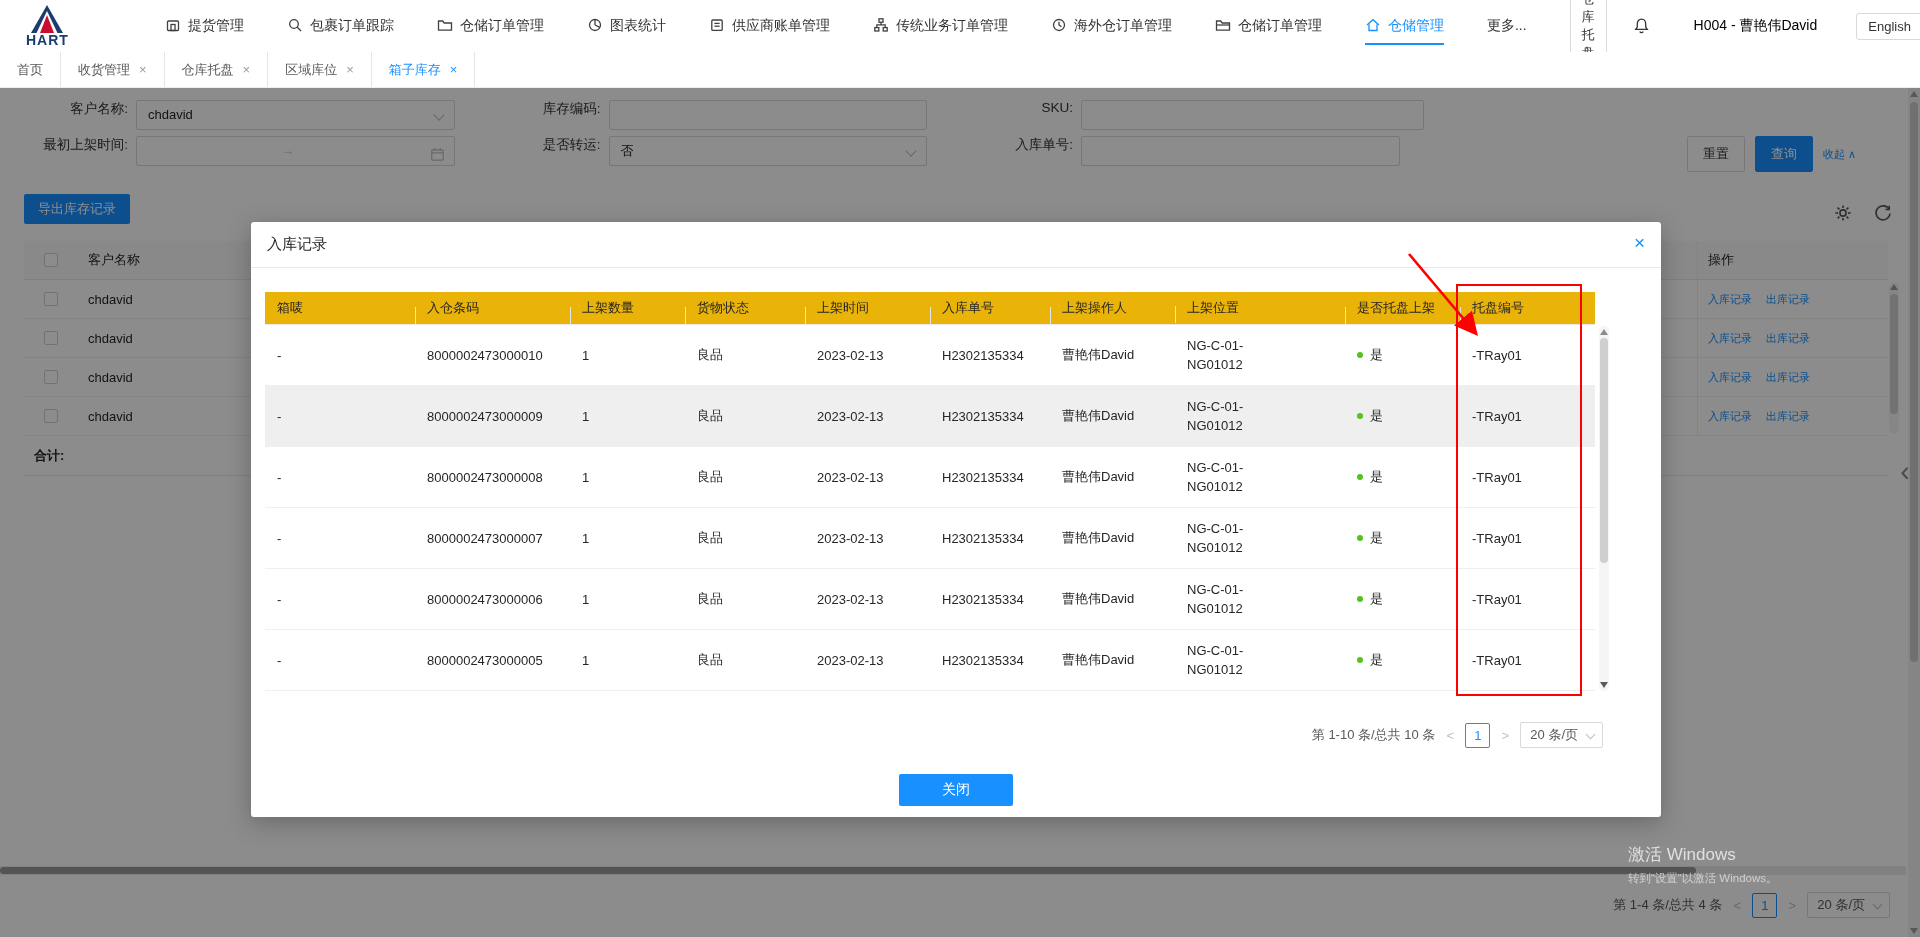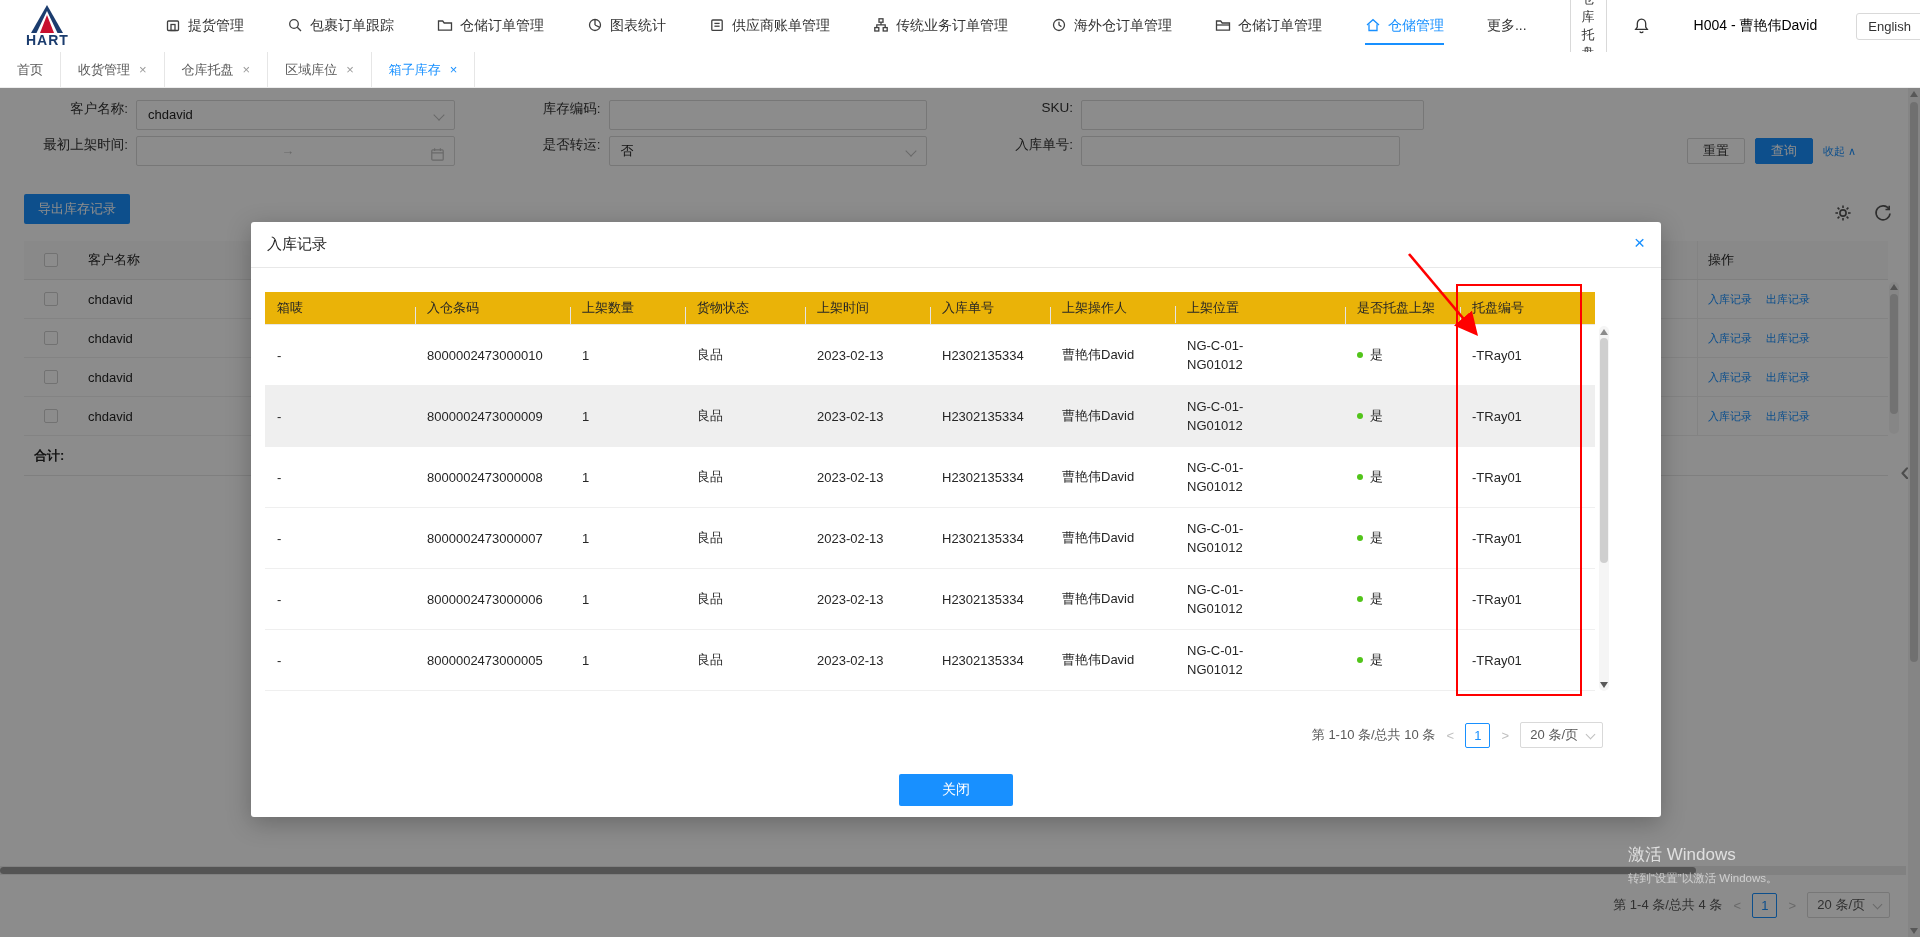--- a/index.html
+++ b/index.html
@@ -37,21 +37,21 @@
   .filter-row.r2 { top:48px; }
   .filter-item { width:25%; display:flex; align-items:flex-start; }
   .f-label { flex:0 0 110px; text-align:right; font-size:13.5px; color:#333; margin-right:8px; white-space:nowrap; }
   .ctrl { position:relative; flex:1; height:30px; border:1px solid #d9d9d9; border-radius:2px; background:#fff; font-size:13px; color:#262626; line-height:28px; padding:0 26px 0 11px; margin-right:36px; overflow:hidden; }
   .filter-item.last .ctrl { margin-right:12px; }
   .ctrl .ph { color:#bfbfbf; }
   .caret { position:absolute; right:11px; top:10px; width:8px; height:8px; border-right:1.4px solid #bfbfbf; border-bottom:1.4px solid #bfbfbf; transform:rotate(45deg); }
   .date-ctrl { display:flex; align-items:center; justify-content:center; color:#bfbfbf; }
   .cal-icon { position:absolute; right:9px; top:7px; }
   .btns { justify-content:flex-end; padding-right:52px; display:flex; align-items:center; gap:10px; }
-  .btn { height:26px; font-size:13px; border-radius:2px; cursor:pointer; font-family:inherit; padding:0 15px; }
+  .btn { height:36px; font-size:13px; border-radius:2px; cursor:pointer; font-family:inherit; padding:0 15px; }
   .btn-default { background:#fff; border:1px solid #d9d9d9; color:#333; }
   .btn-primary { background:#1890ff; border:1px solid #1890ff; color:#fff; }
   .link { color:#1890ff; font-size:11px; cursor:pointer; text-decoration:none; white-space:nowrap; }
 
   .export-btn { position:absolute; top:106px; left:24px; height:30px; background:#1890ff; color:#fff; border:none; border-radius:2px; font-size:13px; padding:0 14px; cursor:pointer; font-family:inherit; }
   .table-icons { position:absolute; top:116px; right:28px; display:flex; gap:22px; }
   .table-icons svg { stroke:#555; fill:none; cursor:pointer; }
 
   
   .bg-table { position:absolute; top:153px; left:24px; right:32px; font-size:13px; color:#262626; }

